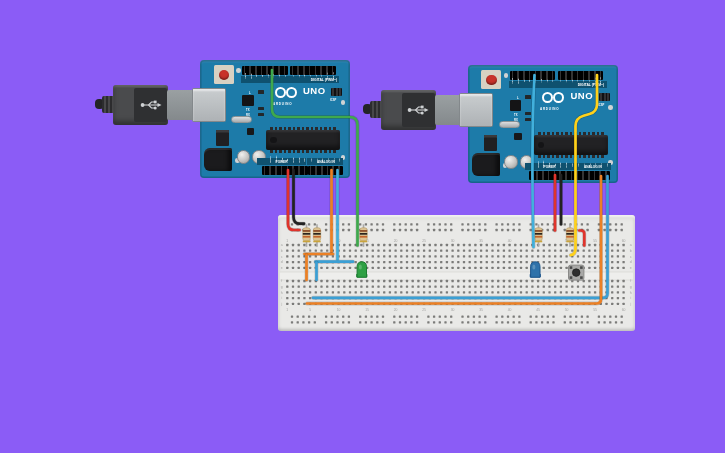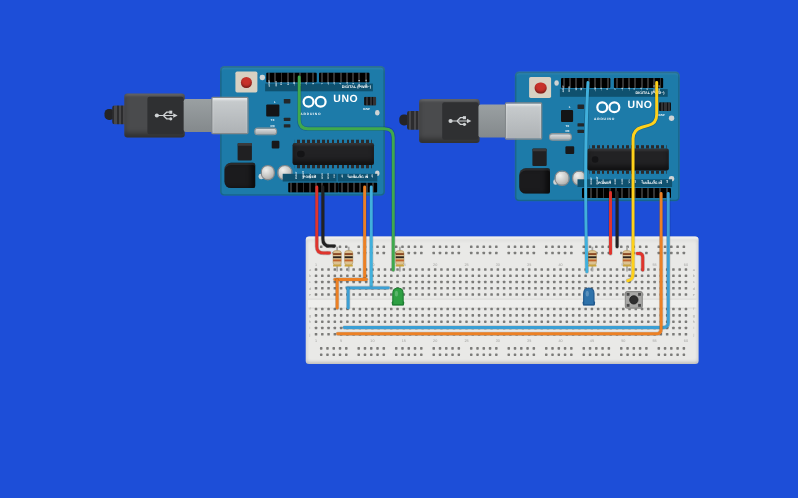--- a/index.html
+++ b/index.html
@@ -1,16 +1,16 @@
 <!DOCTYPE html>
 <html><head>
 <meta charset="utf-8">
 <style>
   html,body{margin:0;padding:0;background:#000;}
-  #scene{position:relative;width:725px;height:453px;background:#1d4ed8;overflow:hidden;
+  #scene{position:relative;width:725px;height:453px;background:#8b5cf6;overflow:hidden;
          font-family:"Liberation Sans",sans-serif;}
   #breadboard{position:absolute;background:#e9e9e7;border-radius:3px;z-index:5;
          box-shadow:inset 0 2px 2px rgba(255,255,255,.65), inset 0 -2px 3px rgba(0,0,0,.18), inset 0 3px 4px rgba(0,0,0,.08);}
   #scene-svg{position:absolute;left:0;top:0;z-index:30;pointer-events:none;}
   .board{position:absolute;width:150px;height:118px;z-index:10;}
   .board *{position:absolute;box-sizing:border-box;}
   .pcb{left:0;top:0;width:150px;height:118px;background:#1d7ba9;border-radius:4px;
        box-shadow:inset 0 0 0 1.5px rgba(0,0,0,.18), inset 0 2px 2px rgba(255,255,255,.12);}
   
   .usb-cap{left:-105px;top:39px;width:9px;height:10px;background:#242426;border-radius:4px;}

